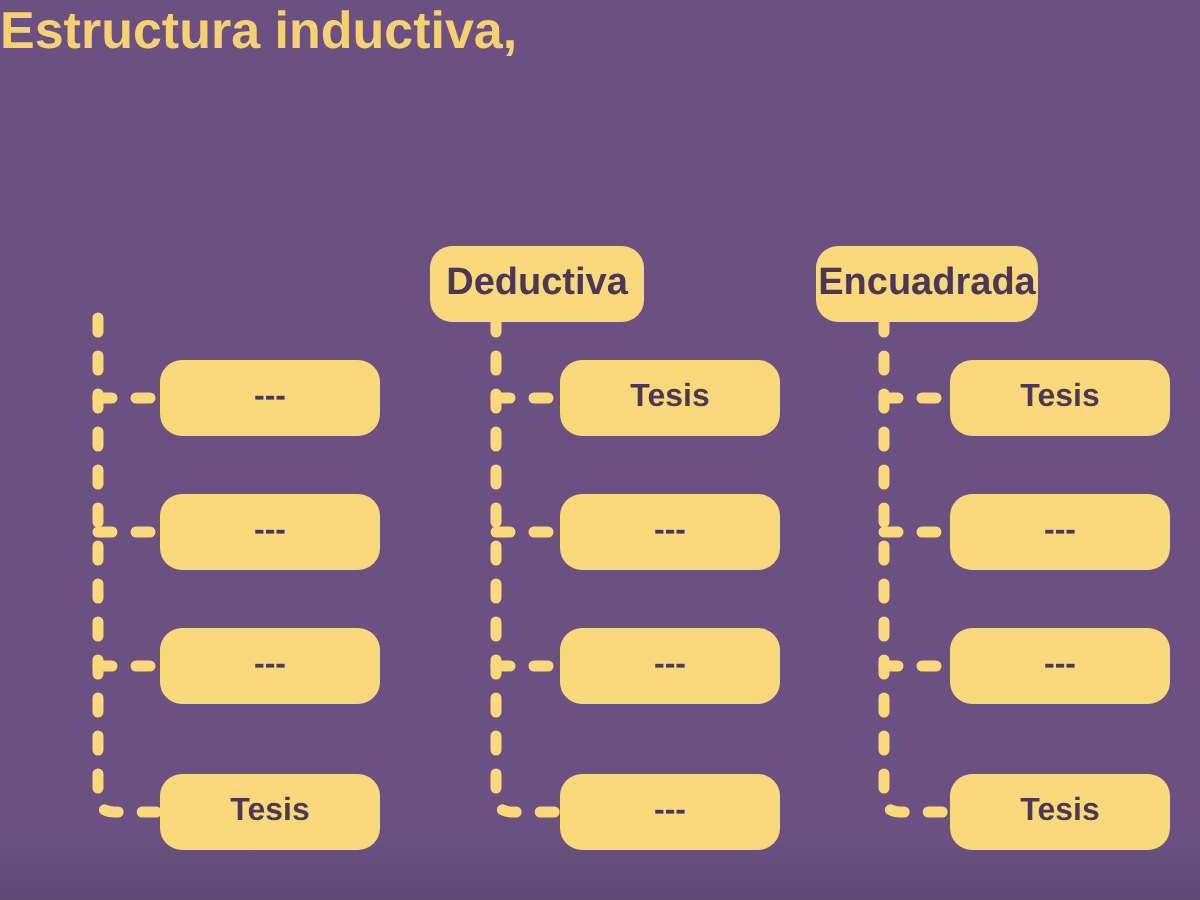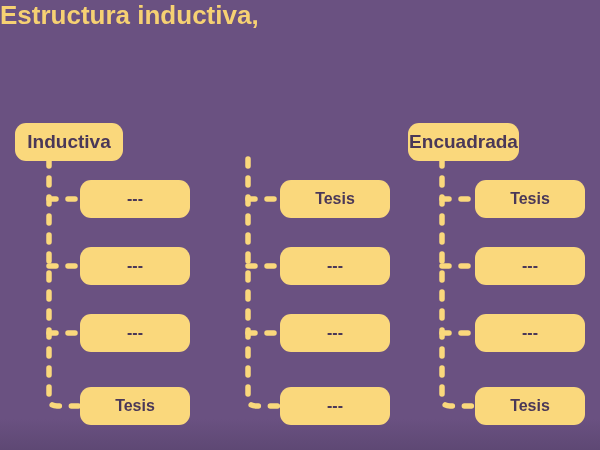--- a/index.html
+++ b/index.html
@@ -80,36 +80,36 @@
     </g>
 
     <g>
       <path d="M442 159 L442 398 Q442 406 450 406 L483 406"></path>
       <path d="M442 199 L481 199"></path>
       <path d="M442 266 L481 266"></path>
       <path d="M442 333 L481 333"></path>
     </g>
   </svg>
 
-  <div class="hbox" style="left:15px; top:123px; width:108px;">
-    <span>Inductiva</span>
-  </div>
   <div class="cbox" style="left:80px; top:180px;">
     <span>---</span>
   </div>
   <div class="cbox" style="left:80px; top:247px;">
     <span>---</span>
   </div>
   <div class="cbox" style="left:80px; top:314px;">
     <span>---</span>
   </div>
   <div class="cbox" style="left:80px; top:387px;">
     <span>Tesis</span>
   </div>
 
+  <div class="hbox" style="left:215px; top:123px; width:107px;">
+    <span>Deductiva</span>
+  </div>
   <div class="cbox" style="left:280px; top:180px;">
     <span>Tesis</span>
   </div>
   <div class="cbox" style="left:280px; top:247px;">
     <span>---</span>
   </div>
   <div class="cbox" style="left:280px; top:314px;">
     <span>---</span>
   </div>
   <div class="cbox" style="left:280px; top:387px;">

